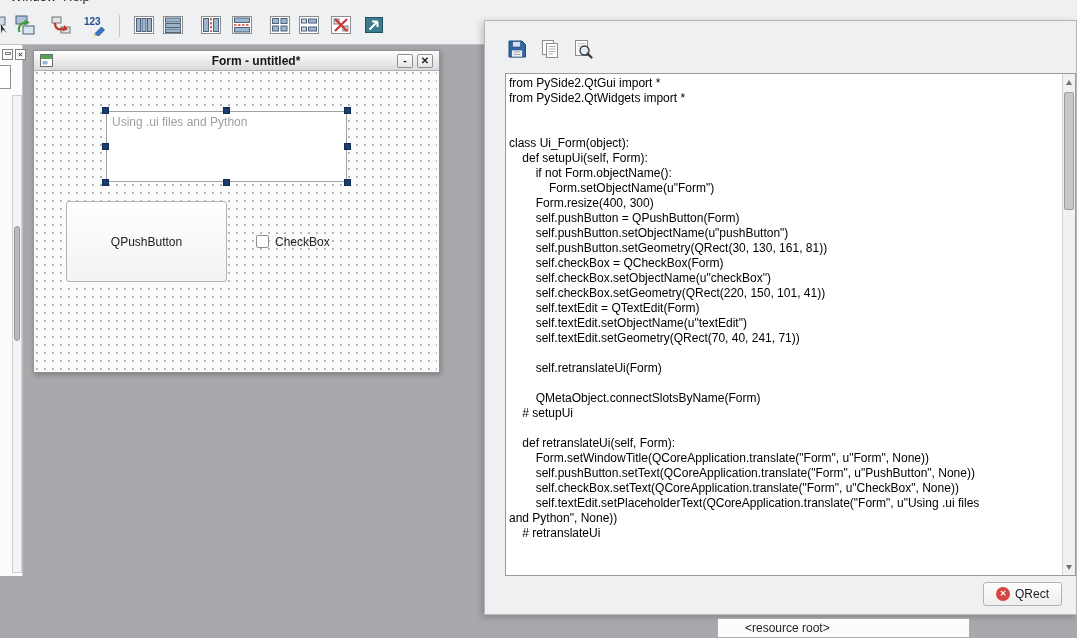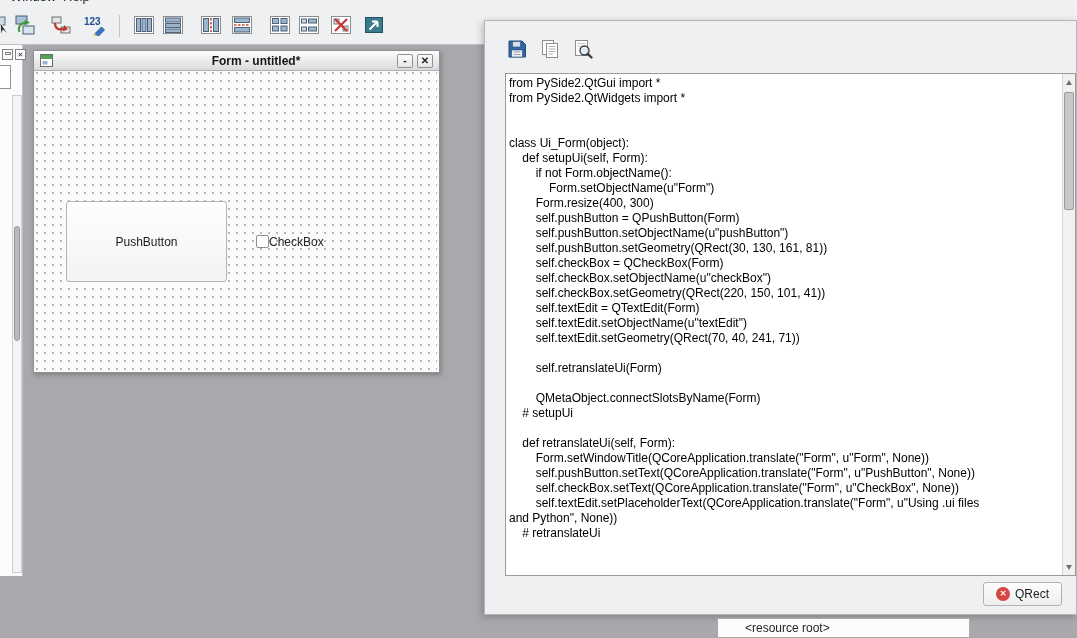--- a/index.html
+++ b/index.html
@@ -55,21 +55,21 @@
 
   
   #w-textedit-wrap { position:absolute; left:70px; top:40px; width:241px; height:71px; }
   #w-textedit { position:absolute; inset:0; background:#fff; border:1px solid #9fa1a3;
                 padding:3px 5px; color:#9da0a2; }
   .handle { position:absolute; width:7px; height:7px; background:#1c3e6e; border:1px solid #122c50; }
   #w-pushbutton { position:absolute; left:30px; top:130px; width:161px; height:81px;
                   background:linear-gradient(#fefefe,#f2f3f4); border:1px solid #b2b4b6;
                   border-radius:3px; display:flex; align-items:center; justify-content:center; color:#1a1c1e; }
   #w-checkbox { position:absolute; left:220px; top:150px; width:101px; height:41px;
-                display:flex; align-items:center; }
+                display:flex; align-items:center; gap:6px; }
   #w-checkbox .box { width:13px; height:13px; background:#fff; border:1px solid #8c8e90; border-radius:2px; flex:0 0 auto; }
 
   
   #code-dialog { left:484px; top:20px; width:593px; height:595px; background:#eff0f1;
                  border:1px solid #b4b6b8; box-shadow:-2px 2px 7px rgba(0,0,0,.22); }
   .dlg-tbtn { position:absolute; top:14px; width:28px; height:28px; display:flex;
               align-items:center; justify-content:center; border-radius:3px; }
   #dlg-save { left:18px; } #dlg-copy { left:51px; } #dlg-find { left:84px; }
   #code-area { position:absolute; left:12px; top:52px; width:571px; height:503px;
                background:#fff; border:1px solid #999b9d;margin-left:8px; }
@@ -223,21 +223,32 @@
           <rect x="0.5" y="0.5" width="12" height="12" fill="#fff" stroke="#6b6d6f"></rect>
           <rect x="1" y="1" width="11" height="4" fill="#56a354"></rect>
           <rect x="2.5" y="7" width="5" height="3.5" fill="#9db4cd"></rect>
         </svg>
     </span>
     <div id="form-title">Form - untitled*</div>
     <div class="cap-btn" id="btn-min">-</div>
     <div class="cap-btn" id="btn-close">✕</div>
   </div>
   <div id="form-canvas">
-    <div id="w-pushbutton">PushButton</div>
+    <div id="w-textedit-wrap">
+      <div id="w-textedit">Using .ui files and Python</div>
+      <div class="handle" style="left:-4px;top:-4px"></div>
+      <div class="handle" style="left:calc(50% - 4px);top:-4px"></div>
+      <div class="handle" style="right:-4px;top:-4px"></div>
+      <div class="handle" style="left:-4px;top:calc(50% - 4px)"></div>
+      <div class="handle" style="right:-4px;top:calc(50% - 4px)"></div>
+      <div class="handle" style="left:-4px;bottom:-4px"></div>
+      <div class="handle" style="left:calc(50% - 4px);bottom:-4px"></div>
+      <div class="handle" style="right:-4px;bottom:-4px"></div>
+    </div>
+    <div id="w-pushbutton">QPushButton</div>
     <div id="w-checkbox">
       <span class="box"></span>
       <span>CheckBox</span>
     </div>
   </div>
 </div>
 
 <div class="abs" id="code-dialog">
   <div class="dlg-tbtn" id="dlg-save">
     <svg width="24" height="24">

